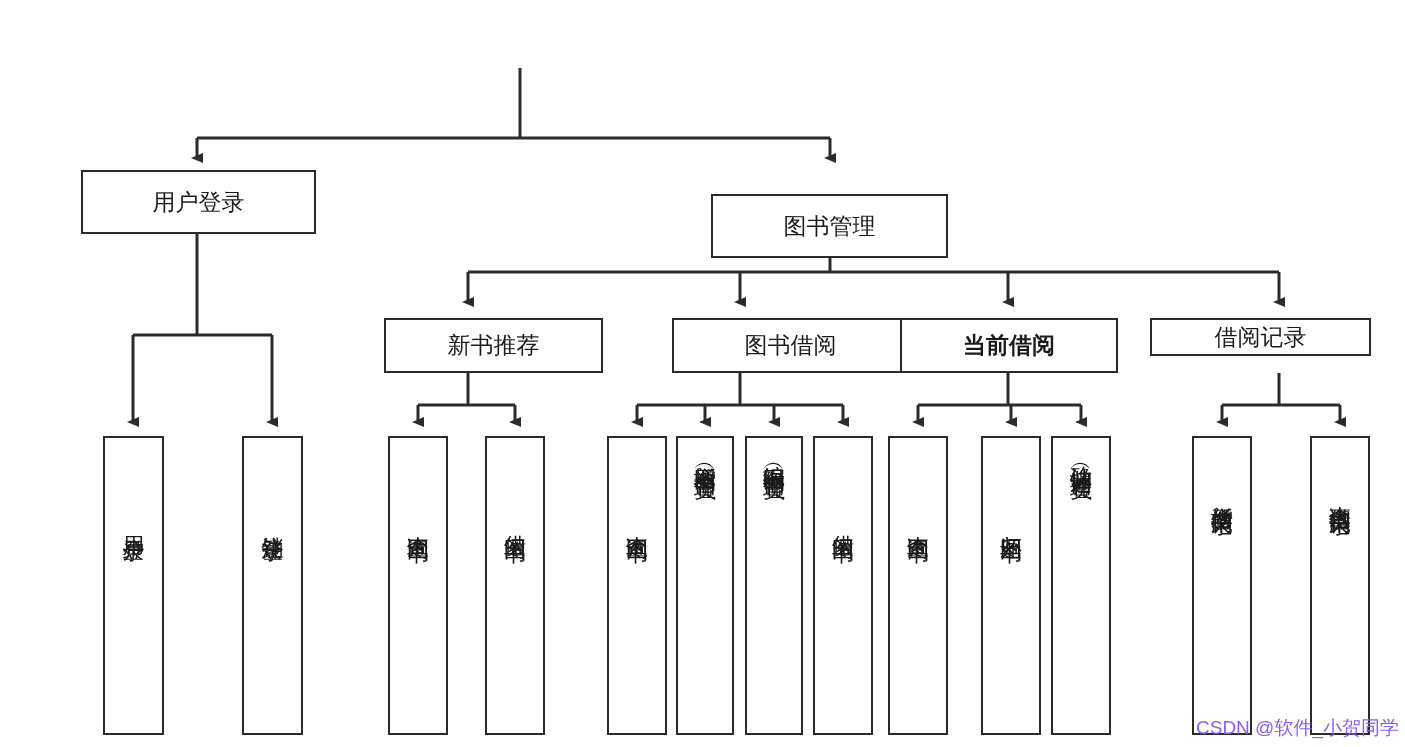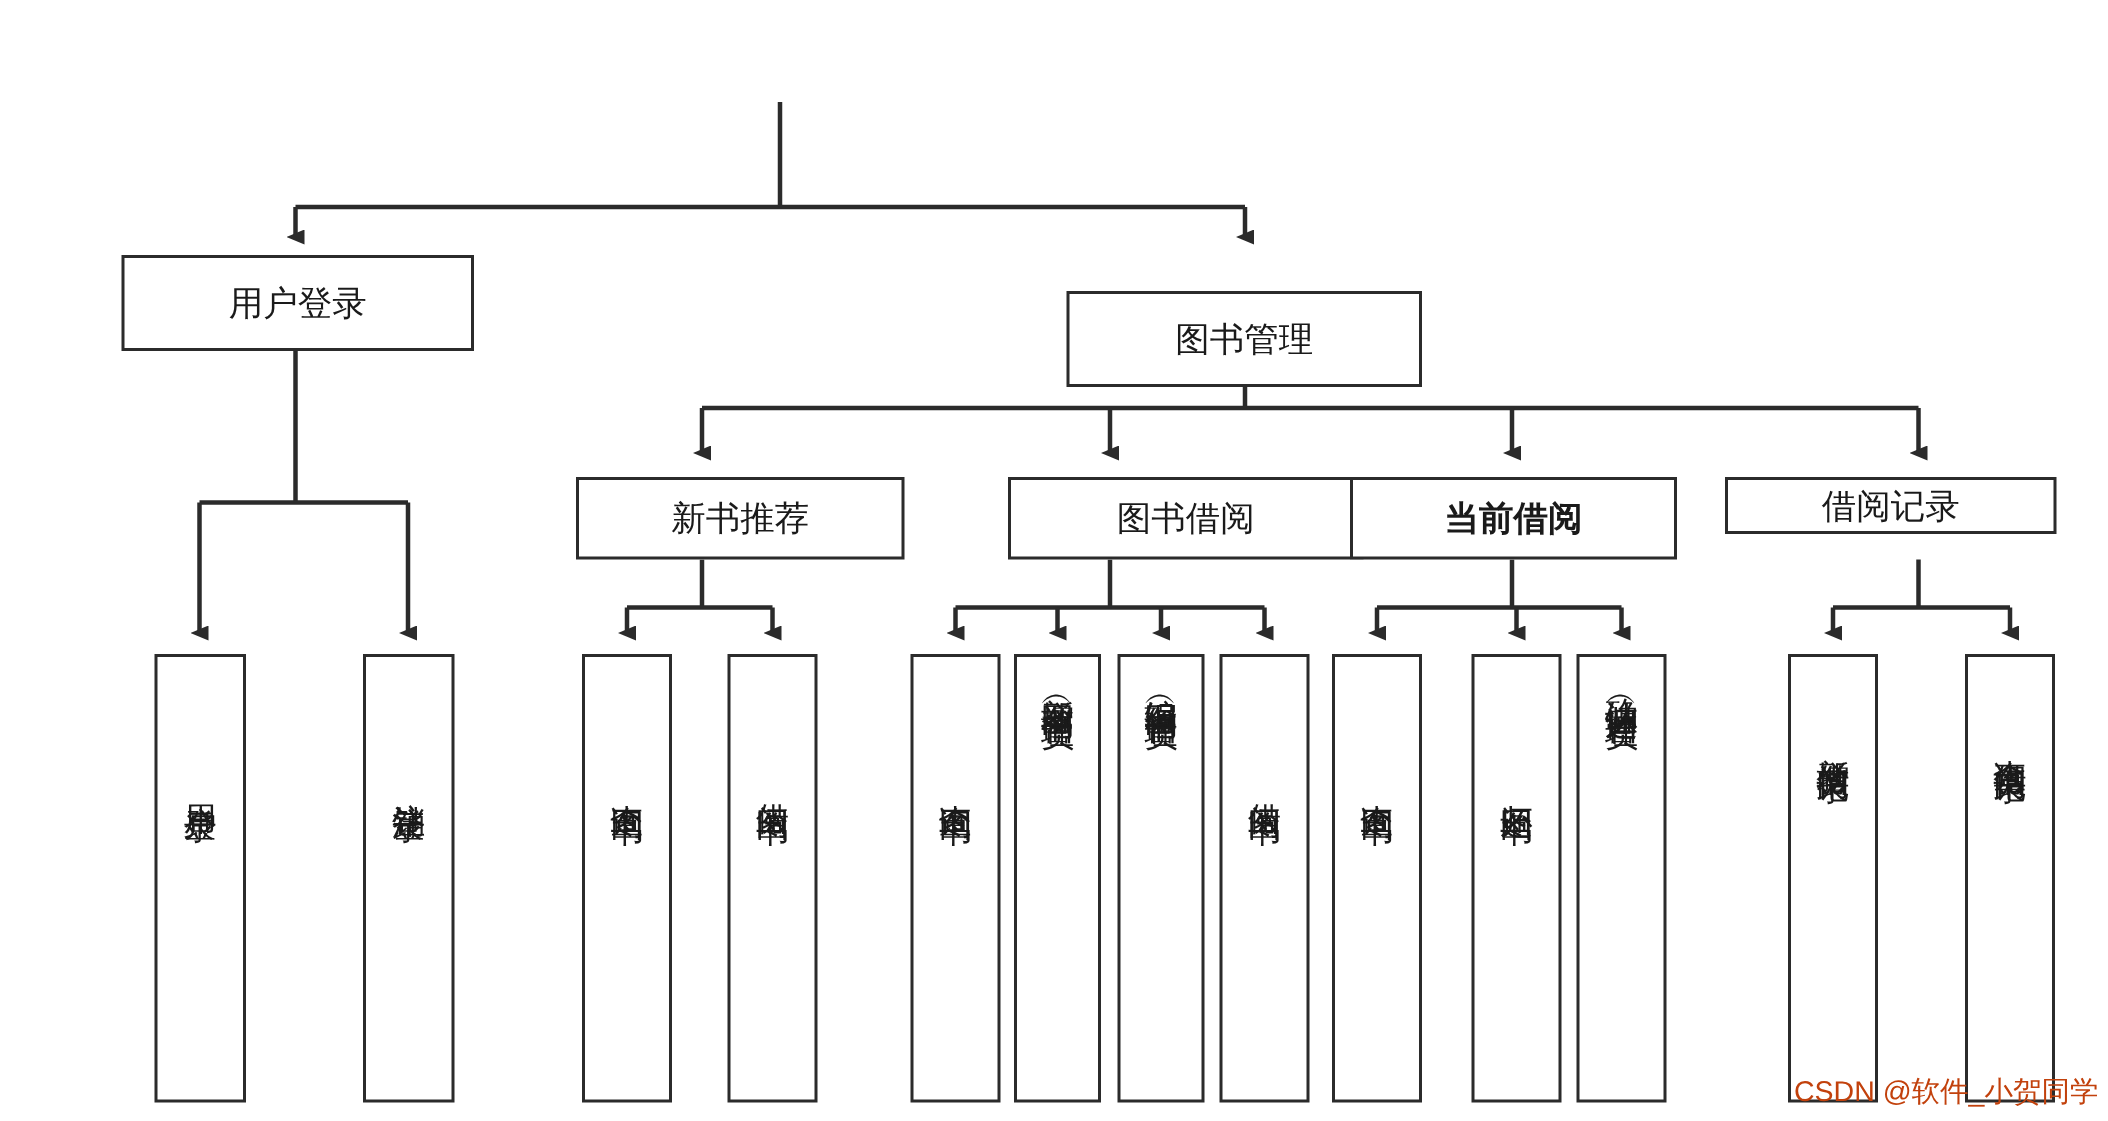--- a/index.html
+++ b/index.html
@@ -63,21 +63,21 @@
     margin-top: 70px;
   }
   .node.vert.mid2 .label {
     margin-top: 40px;
   }
   .watermark {
     position: absolute;
     left: 1196px;
     top: 715px;
     font-size: 19px;
-    color: #c2410c;
+    color: #8b5cf6;
     white-space: nowrap;
     z-index: 3;
   }
 </style>
 </head>
 <body>
 
 <div id="canvas">
 
   <svg class="edges" viewBox="0 0 1405 747">

